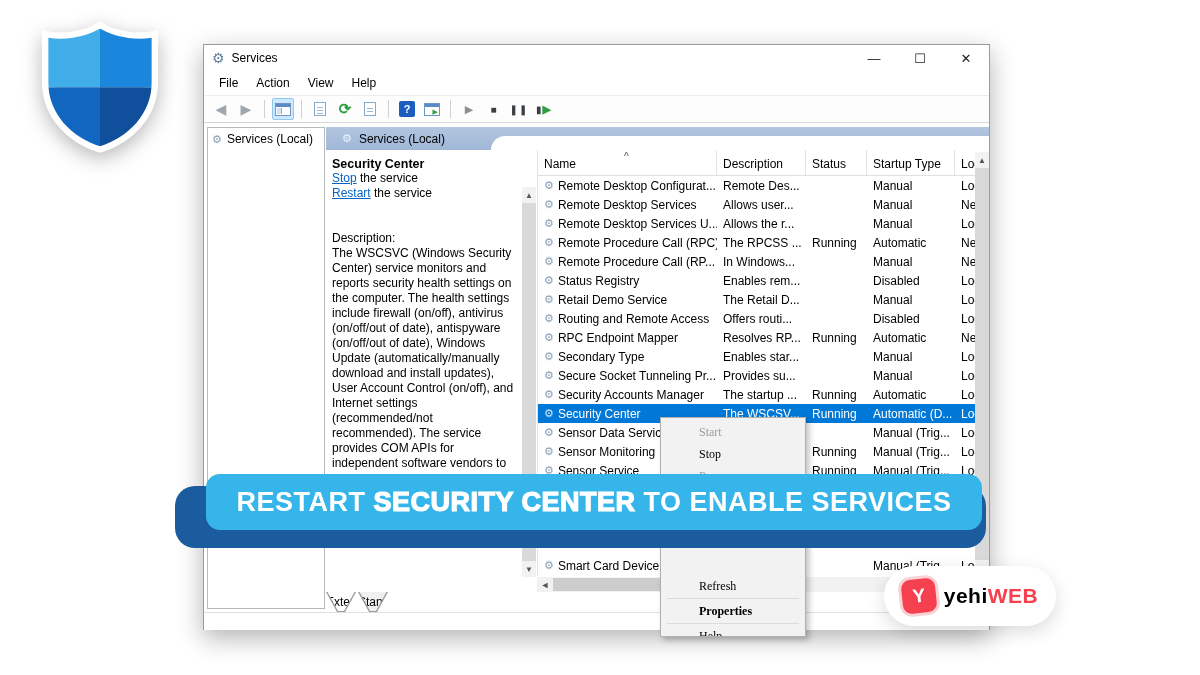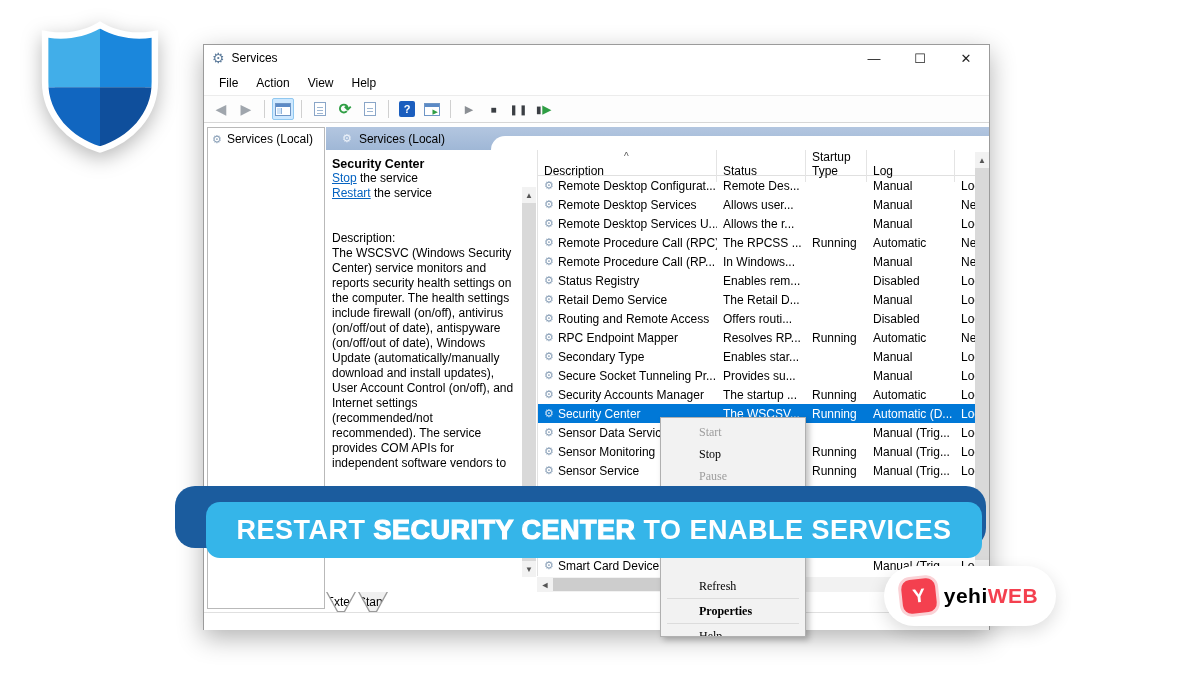--- a/index.html
+++ b/index.html
@@ -96,21 +96,21 @@
   #ctx-menu { left:660px; top:417px; width:146px; height:220px; background:#f2f2f2;
     border:1px solid #b0b0b0; box-shadow:3px 3px 6px rgba(0,0,0,.25); overflow:hidden; padding-top:3px; font-size:12px; }
   .mi { height:22px; display:flex; align-items:center; padding-left:38px; color:#000;font-family:Liberation Serif, serif; }
   .mi.disabled { color:#9d9d9d; }
   .mi.bold { font-weight:bold; }
   .msep { height:1px; background:#dcdcdc; margin:1px 6px; }
   .mspacer { height:88px; }
 
   
   #banner-dark { left:175px; top:486px; width:811px; height:62px; background:#1b5c9e; border-radius:20px; }
-  #banner-light { left:206px; top:502px; width:776px; height:56px; background:#35b5e9; border-radius:14px;
+  #banner-light { left:206px; top:474px; width:776px; height:56px; background:#35b5e9; border-radius:14px;
     display:flex; align-items:center; justify-content:center; }
   #banner-text { color:#fff; font-weight:bold; font-size:27px; letter-spacing:.5px; white-space:nowrap; }
   #banner-text .hv { -webkit-text-stroke:1.2px #fff; }
 
   
   #yehi { left:884px; top:566px; width:172px; height:60px; background:#fff; border-radius:30px;
     box-shadow:0 6px 18px rgba(0,0,0,.14); display:flex; align-items:center; justify-content:center; gap:8px; }
   #yehi-badge { width:34px; height:34px; background:#f4404f; border-radius:9px; box-shadow:0 0 0 3px #fad2d6;
     color:#fff; font-weight:bold; font-size:19px; display:flex; align-items:center; justify-content:center; transform:rotate(-6deg); }
   #yehi-name { font-size:21px; font-weight:bold; letter-spacing:.5px; }
@@ -227,20 +227,21 @@
         <div class="para">The WSCSVC (Windows Security Center) service monitors and reports security health settings on the computer.  The health settings include firewall (on/off), antivirus (on/off/out of date), antispyware (on/off/out of date), Windows Update (automatically/manually download and install updates), User Account Control (on/off), and Internet settings (recommended/not recommended). The service provides COM APIs for independent software vendors to</div>
       </div>
       <div class="vscroll" id="desc-scroll">
         <div class="sarrow up" style="font-size:8px">▲</div>
         <div class="sarrow down" style="font-size:8px">▼</div>
       </div>
 
       <div id="list">
         <div class="lrow" id="list-header">
           <span id="sort-caret">^</span>
+        <div class="hc">Name</div>
             <div class="hc">Description</div>
             <div class="hc">Status</div>
             <div class="hc">Startup Type</div>
             <div class="hc">Log</div>
           </div>
         <div id="list-rows">
             <div class="lrow">
               <div class="cell name-cell">
                 <span class="gear">⚙</span>
                 <span>Remote Desktop Configurat...</span>

